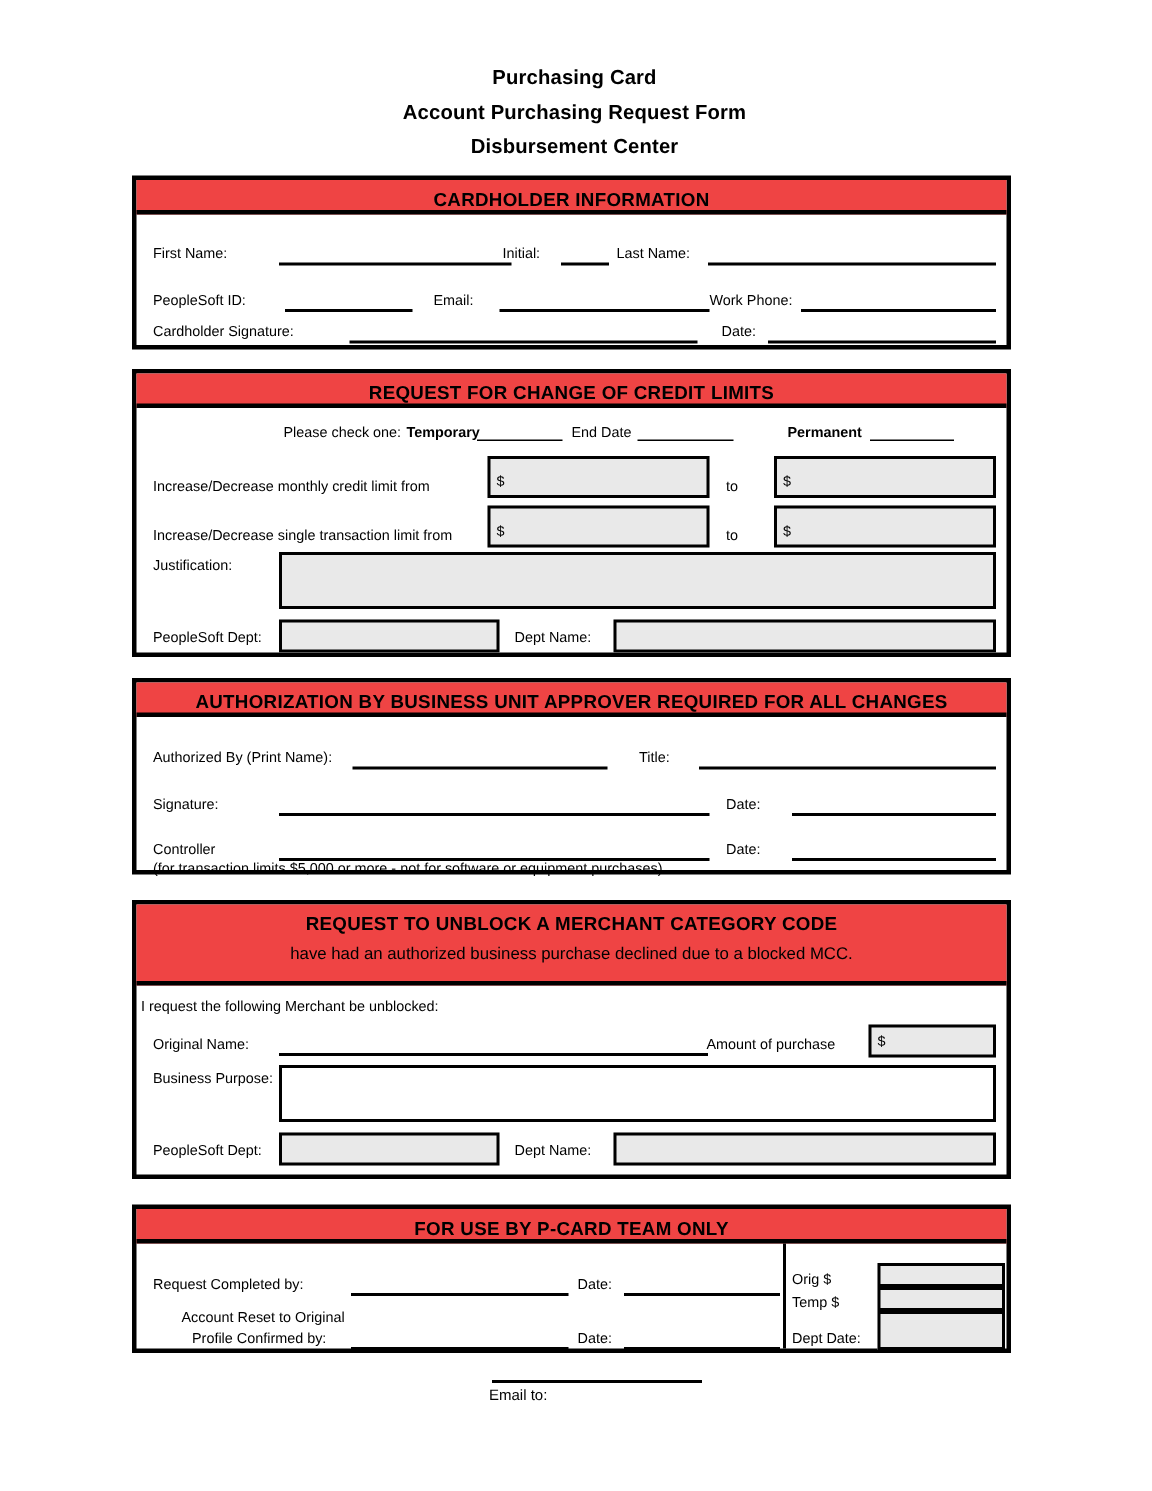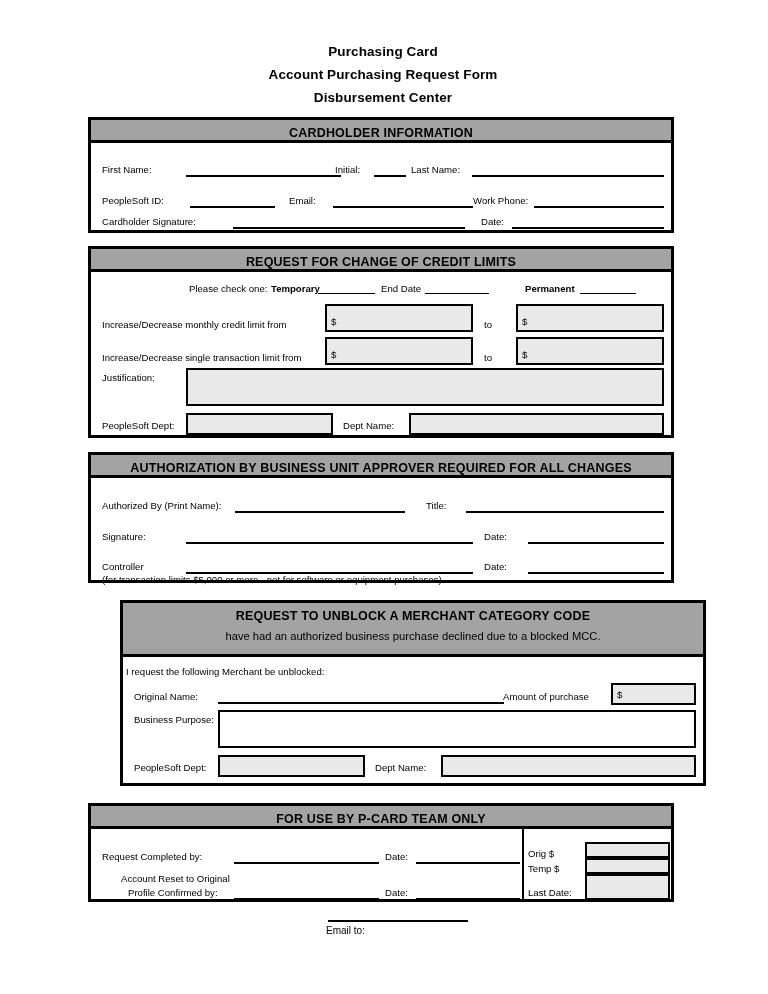--- a/index.html
+++ b/index.html
@@ -42,21 +42,21 @@
   
   .section {
     position: absolute;
     left: 88px;
     width: 586px;
     border: 3px solid #000000;
     box-sizing: border-box;
     background: #ffffff;
   }
   .band {
-    background: #a3a3a3;
+    background: #ef4444;
     border-bottom: 3px solid #000000;
     text-align: center;
     box-sizing: border-box;
   }
   .band-title {
     font-weight: bold;
     font-size: 12.5px;
     line-height: 20px;
     padding: 3px 0 3px 0;
     letter-spacing: 0.2px;
@@ -246,21 +246,21 @@
 
       <span class="lbl" style="left:11px; top:83px;">Controller</span>
       <span class="rule" style="left:95px; top:94px; width:287px;"></span>
       <span class="lbl" style="left:393px; top:83px;">Date:</span>
       <span class="rule" style="left:437px; top:94px; width:136px;"></span>
 
       <span class="lbl" style="left:11px; top:96px;">(for transaction limits $5,000 or more - not for software or equipment purchases)</span>
     </div>
   </div>
 
-  <div class="section" style="top:600px; height:186px;margin-left:32px;">
+  <div class="section" style="top:600px; height:186px;">
     <div class="band" style="height:54px;">
       <div class="band-title">REQUEST TO UNBLOCK A MERCHANT CATEGORY CODE</div>
       <div class="band-sub">have had an authorized business purchase declined due to a blocked MCC.</div>
     </div>
     <div class="body" style="height:126px;">
 
       <span class="lbl" style="left:3px; top:9px;">I request the following Merchant be unblocked:</span>
 
       <span class="lbl" style="left:11px; top:34px;">Original Name:</span>
       <span class="rule" style="left:95px; top:45px; width:286px;"></span>
@@ -293,21 +293,21 @@
       <span class="rule" style="left:325px; top:33px; width:104px;"></span>
 
       <span class="lbl" style="left:30px; top:44px;">Account Reset to Original</span>
       <span class="lbl" style="left:37px; top:58px;">Profile Confirmed by:</span>
       <span class="rule" style="left:143px; top:69px; width:145px;"></span>
       <span class="lbl" style="left:294px; top:58px;">Date:</span>
       <span class="rule" style="left:325px; top:69px; width:104px;"></span>
 
       <span class="lbl" style="left:437px; top:19px;">Orig $</span>
       <span class="lbl" style="left:437px; top:34px;">Temp $</span>
-      <span class="lbl" style="left:437px; top:58px;">Last Date:</span>
+      <span class="lbl" style="left:437px; top:58px;">Dept Date:</span>
 
       <div class="box" style="left:494px; top:13px; width:85px; height:16px;"></div>
       <div class="box" style="left:494px; top:29px; width:85px; height:16px;"></div>
       <div class="box" style="left:494px; top:45px; width:85px; height:26px;"></div>
     </div>
   </div>
 
   <div class="footer">
     <div class="footer-rule"></div>
     <div class="footer-lbl">Email to:</div>

